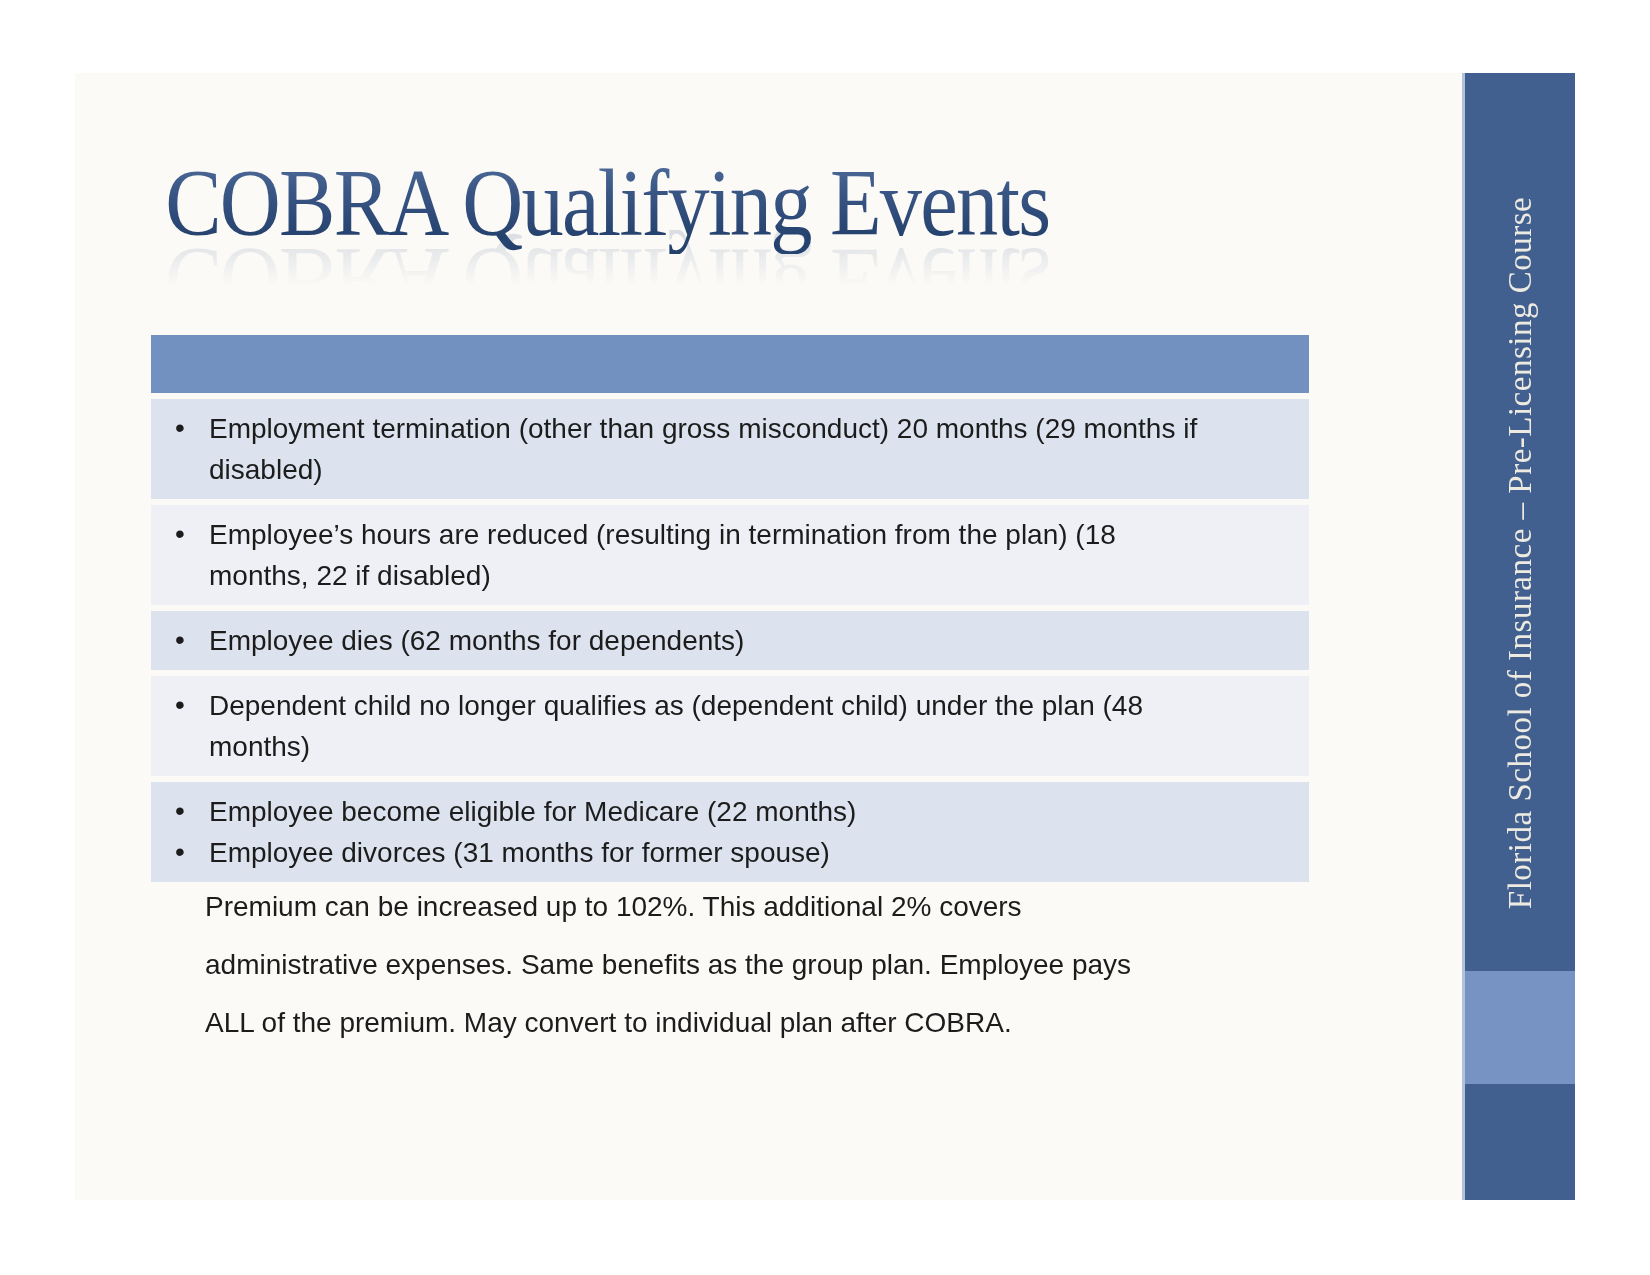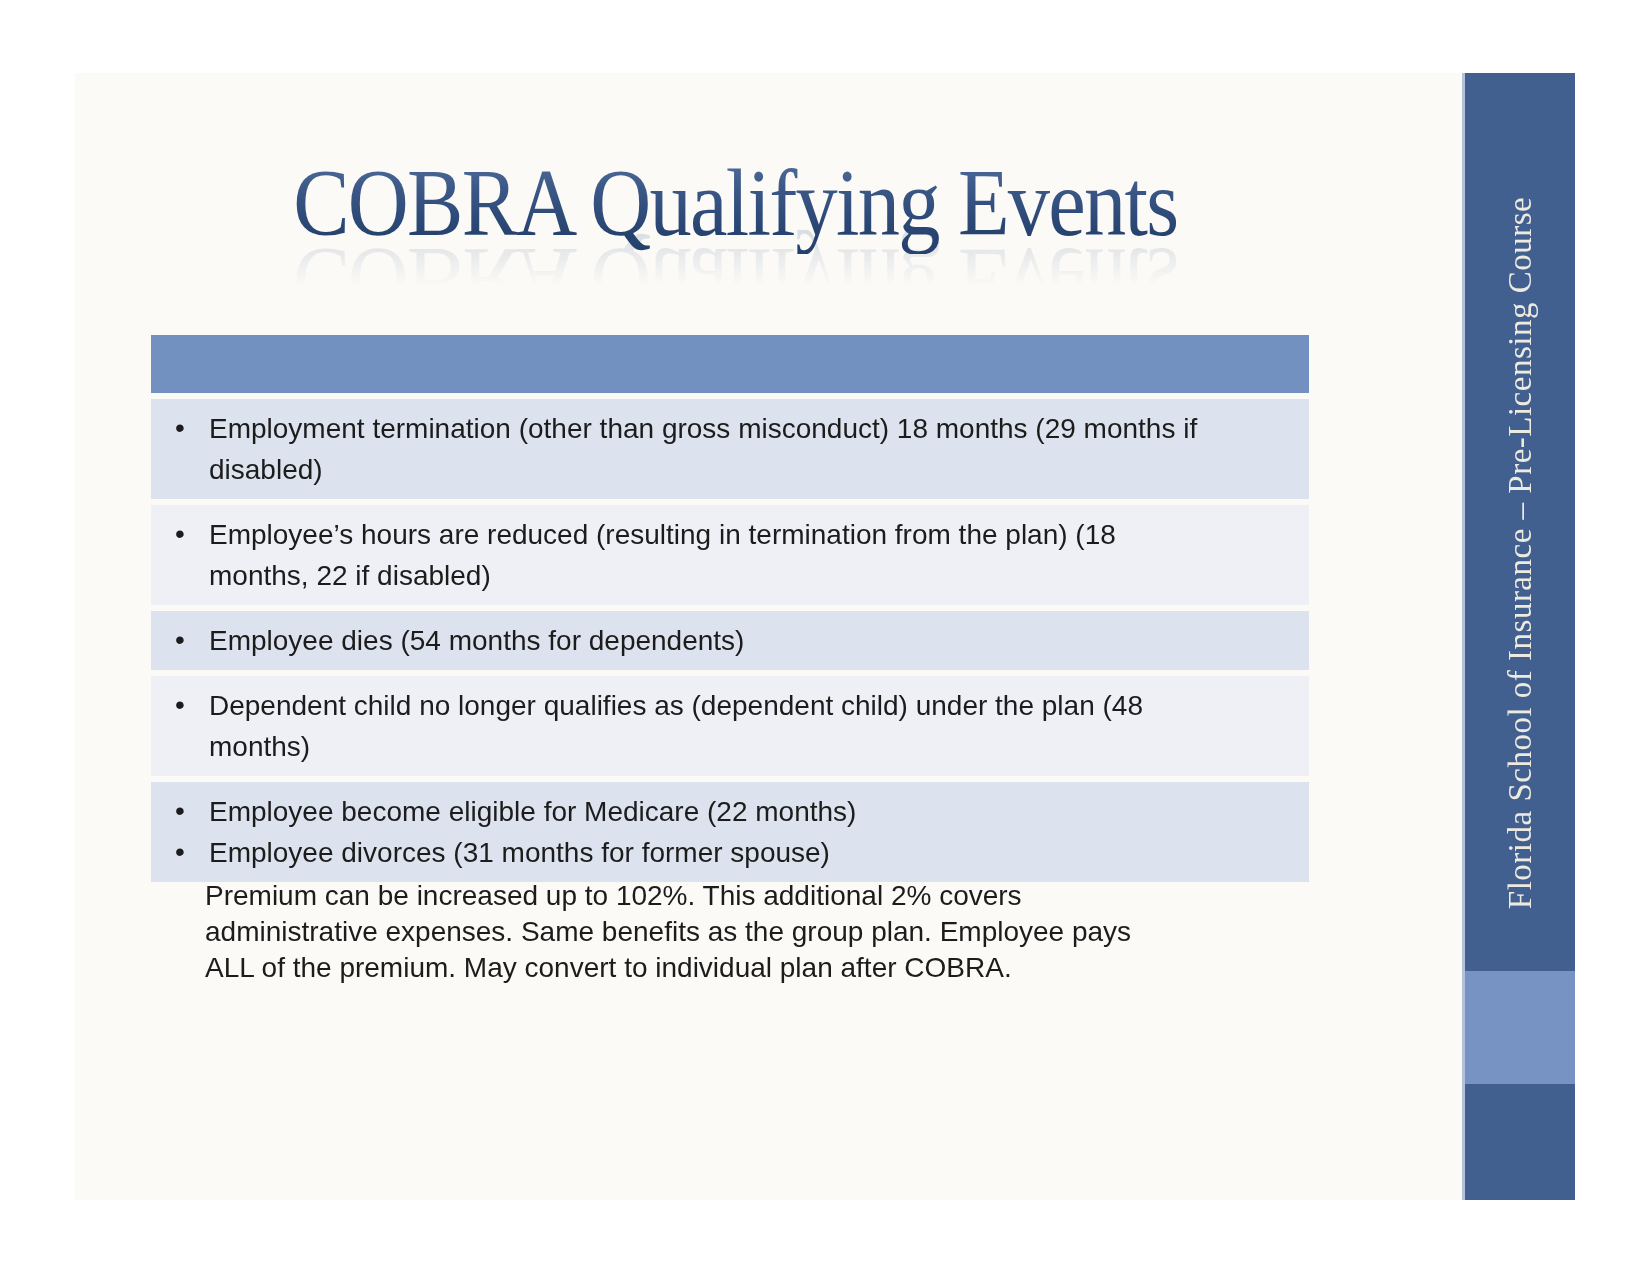--- a/index.html
+++ b/index.html
@@ -15,21 +15,21 @@
     --body-text:#1c1c1c;
     --sidebar-text:#edeae1;
   }
   *{box-sizing:border-box;}
   html,body{margin:0;padding:0;}
   body{background:#ffffff;font-family:"Liberation Sans",sans-serif;}
   .canvas{position:relative;width:1650px;height:1275px;background:#ffffff;overflow:hidden;}
   .slide{position:absolute;left:75px;top:73px;width:1500px;height:1127px;background:var(--slide-background);}
 
   
-  .title-wrap{position:absolute;left:30px;top:80px;width:1260px;text-align:center;}
+  .title-wrap{position:absolute;left:30px;top:80px;width:1260px;}
   .title-scale{display:inline-block;transform:scaleX(0.88);transform-origin:50% 0;}
   .slide-title{
     font-family:"Liberation Serif",serif;
     font-size:96px;line-height:1.05;letter-spacing:-2px;white-space:nowrap;
     background:linear-gradient(180deg,var(--title-blue-light) 0%,#3a5685 38%,var(--title-blue-dark) 85%);
     -webkit-background-clip:text;background-clip:text;color:transparent;
   }
   .slide-title-reflection{
     font-family:"Liberation Serif",serif;
     font-size:96px;line-height:1.05;letter-spacing:-2px;white-space:nowrap;
@@ -45,21 +45,21 @@
   .t-row{margin-bottom:6px;padding:9px 0;}
   .t-row.shade-a{background:var(--row-shade-dark);}
   .t-row.shade-b{background:var(--row-shade-light);}
   .li{position:relative;padding-left:58px;max-width:1070px;
       font-size:28px;line-height:41px;color:var(--body-text);}
   .li-text{display:inline-block;max-width:1000px;}
   .bullet{position:absolute;left:24px;top:-1px;font-size:28px;color:var(--body-text);}
 
   
   .note{position:absolute;left:130px;top:805px;width:945px;
-        font-size:28px;line-height:36px;color:var(--body-text);}
+        font-size:28px;line-height:58px;color:var(--body-text);}
 
   
   .sidebar{position:absolute;left:1387px;top:0;width:113px;height:1127px;
            background:var(--sidebar-dark-blue);border-left:3px solid var(--sidebar-edge);}
   .sidebar-seg-light{position:absolute;left:0;top:898px;width:100%;height:113px;
                      background:var(--sidebar-light-blue);}
   .sidebar-label-wrap{position:absolute;left:0;top:30px;width:100%;height:900px;}
   .sidebar-label{
     position:absolute;top:50%;left:50%;
     transform:translate(-50%,-50%) rotate(-90deg);
@@ -79,35 +79,35 @@
         <div class="slide-title-reflection">COBRA Qualifying Events</div>
       </div>
     </div>
 
     <div class="qual-table">
       <div class="t-header"></div>
 
       <div class="t-row shade-a">
         <div class="li">
           <span class="bullet">•</span>
-          <span class="li-text">Employment termination (other than gross misconduct) 18 months (29 months if disabled)</span>
+          <span class="li-text">Employment termination (other than gross misconduct) 20 months (29 months if disabled)</span>
         </div>
       </div>
 
       <div class="t-row shade-b">
         <div class="li">
           <span class="bullet">•</span>
           <span class="li-text">Employee’s hours are reduced (resulting in termination from the plan) (18 months, 22 if disabled)</span>
         </div>
       </div>
 
       <div class="t-row shade-a">
         <div class="li">
           <span class="bullet">•</span>
-          <span class="li-text">Employee dies (54 months for dependents)</span>
+          <span class="li-text">Employee dies (62 months for dependents)</span>
         </div>
       </div>
 
       <div class="t-row shade-b">
         <div class="li">
           <span class="bullet">•</span>
           <span class="li-text">Dependent child no longer qualifies as (dependent child) under the plan (48 months)</span>
         </div>
       </div>
 

